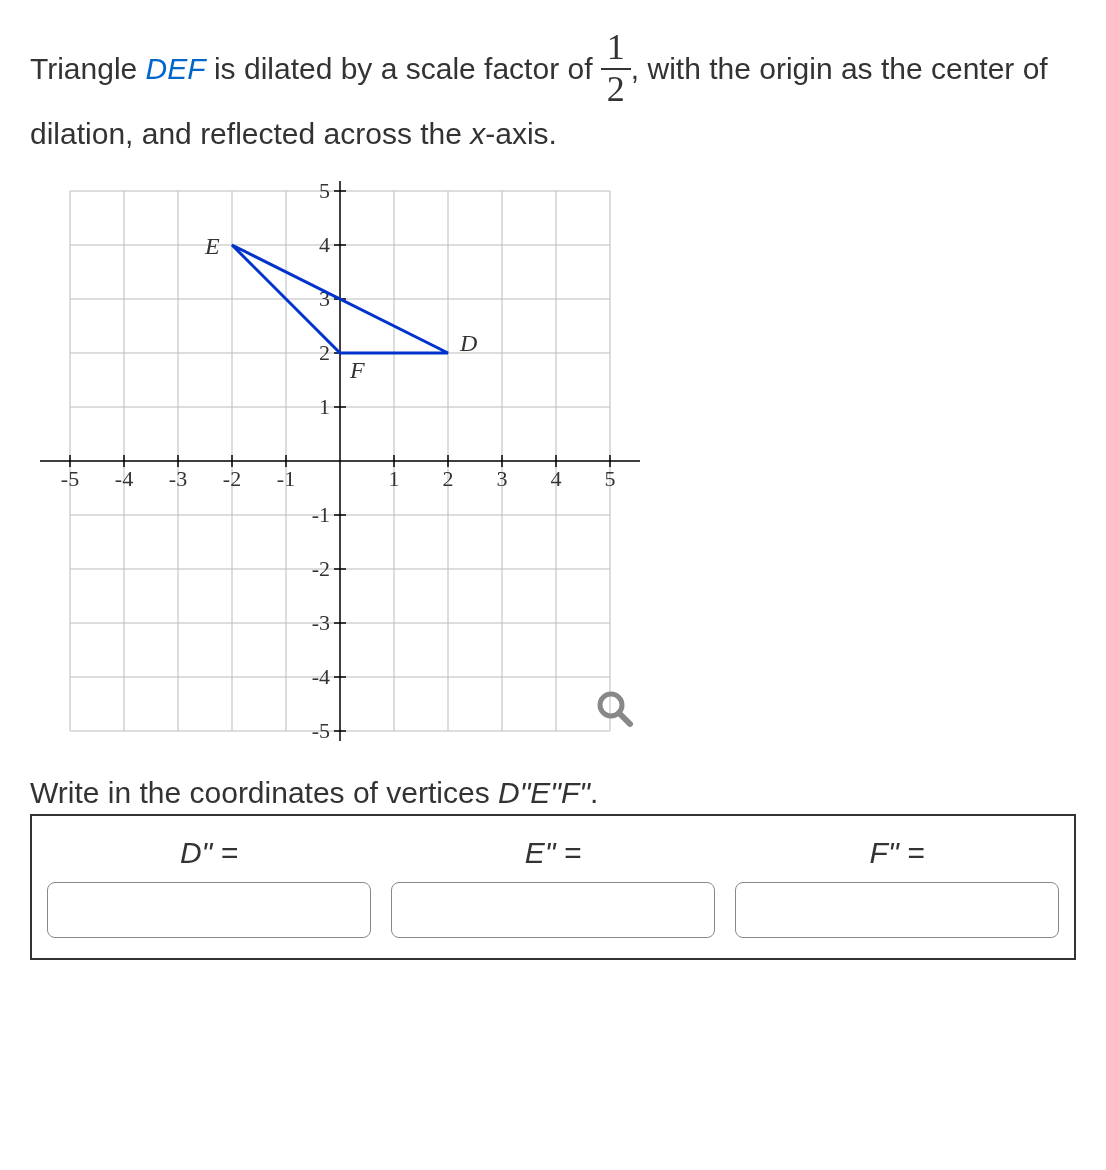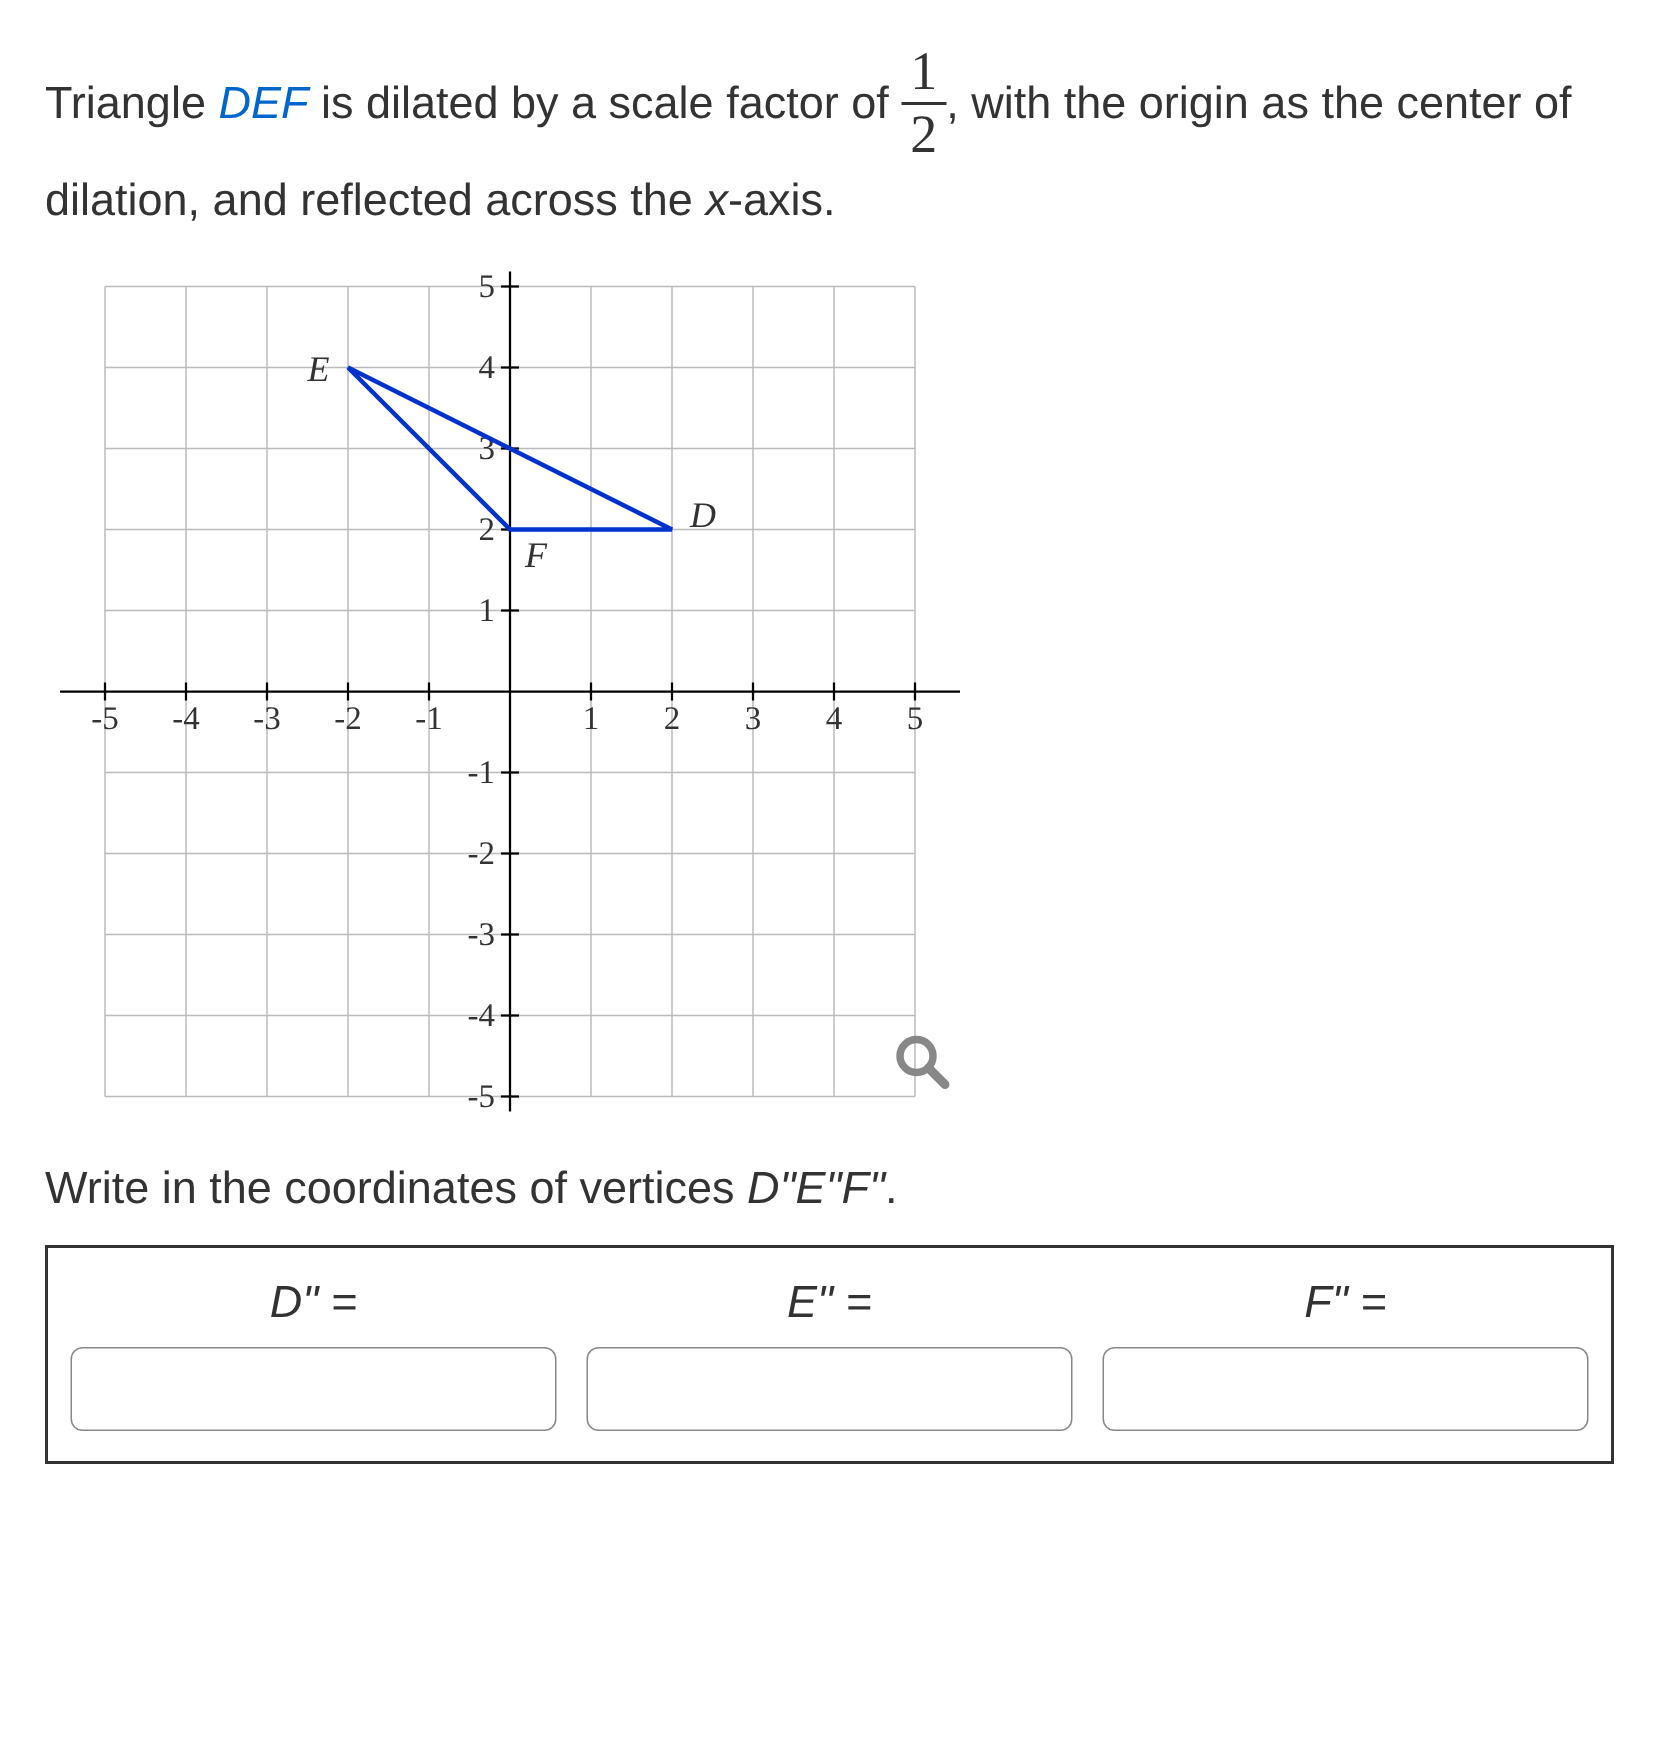--- a/index.html
+++ b/index.html
@@ -50,21 +50,21 @@
       width: 100%;
       height: 100%;
     }
     .mag-icon {
       position: absolute;
       right: 15px;
       bottom: 10px;
     }
     .instruction {
       margin-top: 20px;
-      margin-bottom: 20px;
+      margin-bottom: 4px;
     }
     .answer-box {
       border: 2px solid #333;
       padding: 20px 15px;
       display: flex;
       gap: 20px;
     }
     .answer-col {
       flex: 1;
       display: flex;

